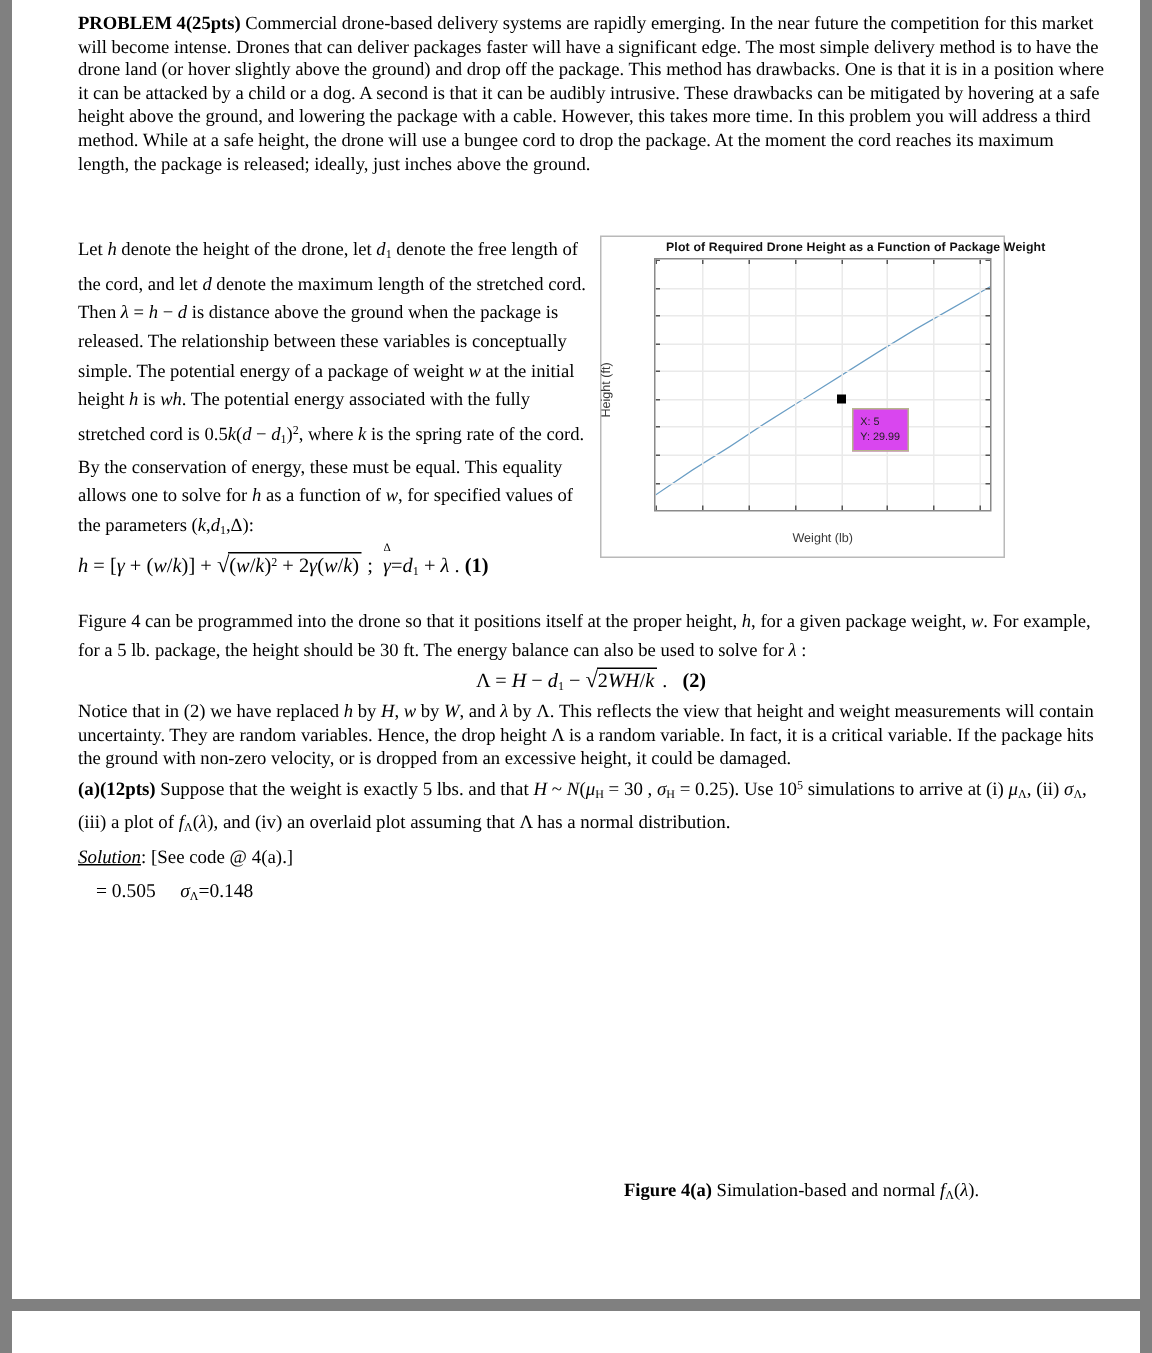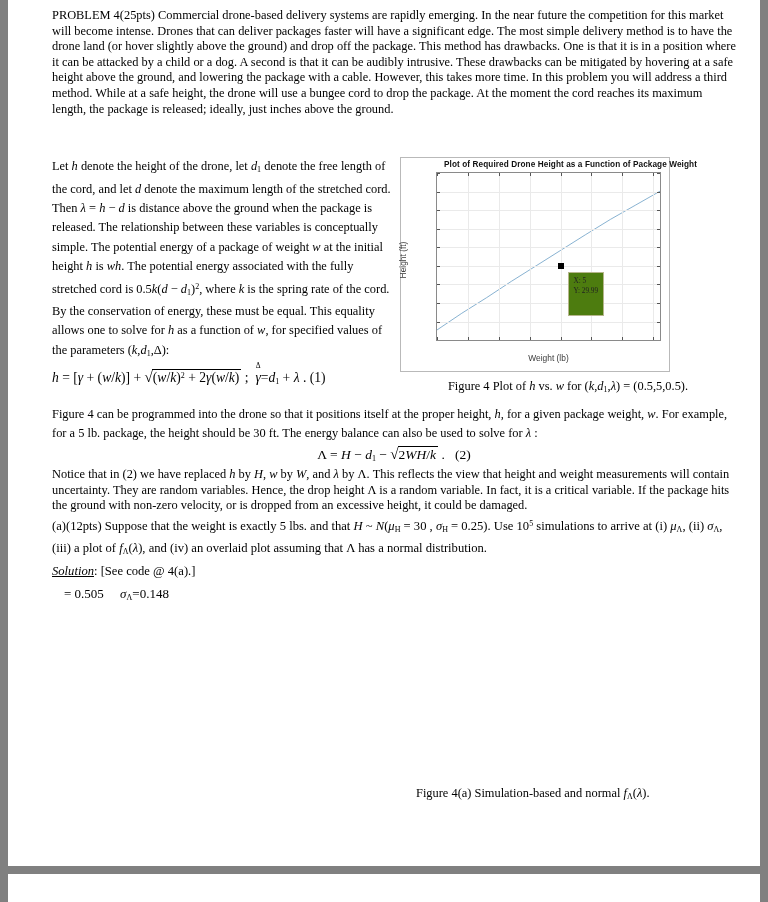--- a/index.html
+++ b/index.html
@@ -36,21 +36,21 @@
     top: 8px;
     width: 684px;
   }
   p.para {
     margin: 0 0 0 0;
     font-size: 12.4px;
     line-height: 15.6px;
     text-align: left;
     color: #000;
   }
-  .bold { font-weight: normal; }
+  .bold { font-weight: bold; }
   .ital { font-style: italic; }
   .under { text-decoration: underline; }
   i.v { font-style: italic; font-family: "Liberation Serif", serif; }
   sub.s { font-size: 8px; vertical-align: -0.25em; font-style: normal;}
   sup.s { font-size: 8px; vertical-align: 0.5em; font-style: normal;}
 
   
   .two-col {
     position: relative;
     margin-top: 16px;
@@ -145,24 +145,24 @@
   }
   .data-marker {
     position: absolute;
     width: 6px;
     height: 6px;
     background: #000;
     transform: translate(-50%, -50%);
   }
   .data-tip {
     position: absolute;
-    background: #4d7c0f;
+    background: #d946ef;
     border: 1px solid #b6b68c;
-    padding: 3px 5px 19px 5px;
-    font-family: Liberation Serif, serif;
+    padding: 3px 5px 4px 5px;
+    font-family: Liberation Sans, sans-serif;
     font-size: 7.2px;
     line-height: 10px;
     color: #222;
     white-space: nowrap;
   }
   .fig-caption {
     margin-top: 7px;
     text-align: center;
     font-size: 12.4px;
     line-height: 15px;
@@ -234,23 +234,20 @@
           <div class="axis-title-x">Weight (lb)</div>
           <div class="plot-area" id="plot-area">
             <svg id="chart-svg" width="100%" height="100%" viewBox="0 0 280 170" preserveAspectRatio="none">
               <polyline id="series-line" fill="none" stroke="#6a9ec5" stroke-width="0.9" points="0.00,159.80 31.11,142.80 62.22,126.93 93.33,110.31 124.44,94.48 155.56,78.58 186.67,62.71 217.78,47.22 248.89,32.87 280.00,18.51"></polyline>
             </svg>
           <div class="tick-v " style="left: 0px;"></div><div class="tick-v bot" style="left: 0px;"></div><div class="gridline-v" style="left: 30.8889px;"></div><div class="tick-v " style="left: 30.8889px;"></div><div class="tick-v bot" style="left: 30.8889px;"></div><div class="gridline-v" style="left: 61.7778px;"></div><div class="tick-v " style="left: 61.7778px;"></div><div class="tick-v bot" style="left: 61.7778px;"></div><div class="gridline-v" style="left: 92.6667px;"></div><div class="tick-v " style="left: 92.6667px;"></div><div class="tick-v bot" style="left: 92.6667px;"></div><div class="gridline-v" style="left: 123.556px;"></div><div class="tick-v " style="left: 123.556px;"></div><div class="tick-v bot" style="left: 123.556px;"></div><div class="gridline-v" style="left: 154.444px;"></div><div class="tick-v " style="left: 154.444px;"></div><div class="tick-v bot" style="left: 154.444px;"></div><div class="gridline-v" style="left: 185.333px;"></div><div class="tick-v " style="left: 185.333px;"></div><div class="tick-v bot" style="left: 185.333px;"></div><div class="gridline-v" style="left: 216.222px;"></div><div class="tick-v " style="left: 216.222px;"></div><div class="tick-v bot" style="left: 216.222px;"></div><div class="gridline-v" style="left: 247.111px;"></div><div class="tick-v " style="left: 247.111px;"></div><div class="tick-v bot" style="left: 247.111px;"></div><div class="tick-v " style="left: 278px;"></div><div class="tick-v bot" style="left: 278px;"></div><div class="tick-h " style="top: 167px;"></div><div class="tick-h right" style="top: 167px;"></div><div class="gridline-h" style="top: 148.444px;"></div><div class="tick-h " style="top: 148.444px;"></div><div class="tick-h right" style="top: 148.444px;"></div><div class="gridline-h" style="top: 129.889px;"></div><div class="tick-h " style="top: 129.889px;"></div><div class="tick-h right" style="top: 129.889px;"></div><div class="gridline-h" style="top: 111.333px;"></div><div class="tick-h " style="top: 111.333px;"></div><div class="tick-h right" style="top: 111.333px;"></div><div class="gridline-h" style="top: 92.7778px;"></div><div class="tick-h " style="top: 92.7778px;"></div><div class="tick-h right" style="top: 92.7778px;"></div><div class="gridline-h" style="top: 74.2222px;"></div><div class="tick-h " style="top: 74.2222px;"></div><div class="tick-h right" style="top: 74.2222px;"></div><div class="gridline-h" style="top: 55.6667px;"></div><div class="tick-h " style="top: 55.6667px;"></div><div class="tick-h right" style="top: 55.6667px;"></div><div class="gridline-h" style="top: 37.1111px;"></div><div class="tick-h " style="top: 37.1111px;"></div><div class="tick-h right" style="top: 37.1111px;"></div><div class="gridline-h" style="top: 18.5556px;"></div><div class="tick-h " style="top: 18.5556px;"></div><div class="tick-h right" style="top: 18.5556px;"></div><div class="tick-h " style="top: 0px;"></div><div class="tick-h right" style="top: 0px;"></div><div class="data-marker" style="left: 123.556px; top: 92.8149px;"></div><div class="data-tip" style="left: 130.556px; top: 98.8149px;">
                 <div>X: 5</div>
                 <div>Y: 29.99</div>
               </div></div>
         </div>
-        <div class="fig-caption">
-          <span class="bold">Figure 4</span><span> Plot of </span><i class="v">h</i><span> vs. </span><i class="v">w</i><span> for </span>(<i class="v">k</i>,<i class="v">d<sub class="s">1</sub></i>,<i class="v">λ</i>) = (0.5,5,0.5)<span>.</span>
-        </div>
       </div>
 
       <div class="eq1-row">
         <i class="v">h</i> = [<i class="v">γ</i> + (<i class="v">w</i>/<i class="v">k</i>)] + <span class="radic">√</span><span class="sqrt">(<i class="v">w</i>/<i class="v">k</i>)<sup class="s">2</sup> + 2<i class="v">γ</i>(<i class="v">w</i>/<i class="v">k</i>)</span> ;&nbsp;
         <span class="gamma-hat"><span class="cap">Δ</span><i class="v">γ</i></span>=<i class="v">d<sub class="s">1</sub></i> + <i class="v">λ</i> . <span class="bold">(1)</span>
       </div>
     </div>
 
     <p class="para" style="margin-top:18px;line-height:19px;"><span>Figure 4 can be programmed into the drone so that it positions itself at the proper height, </span><i class="v">h</i><span>, for a given package weight, </span><i class="v">w</i><span>. For example, for a 5 lb. package, the height should be 30 ft. The energy balance can also be used to solve for </span><i class="v">λ</i><span> :</span></p>
 

